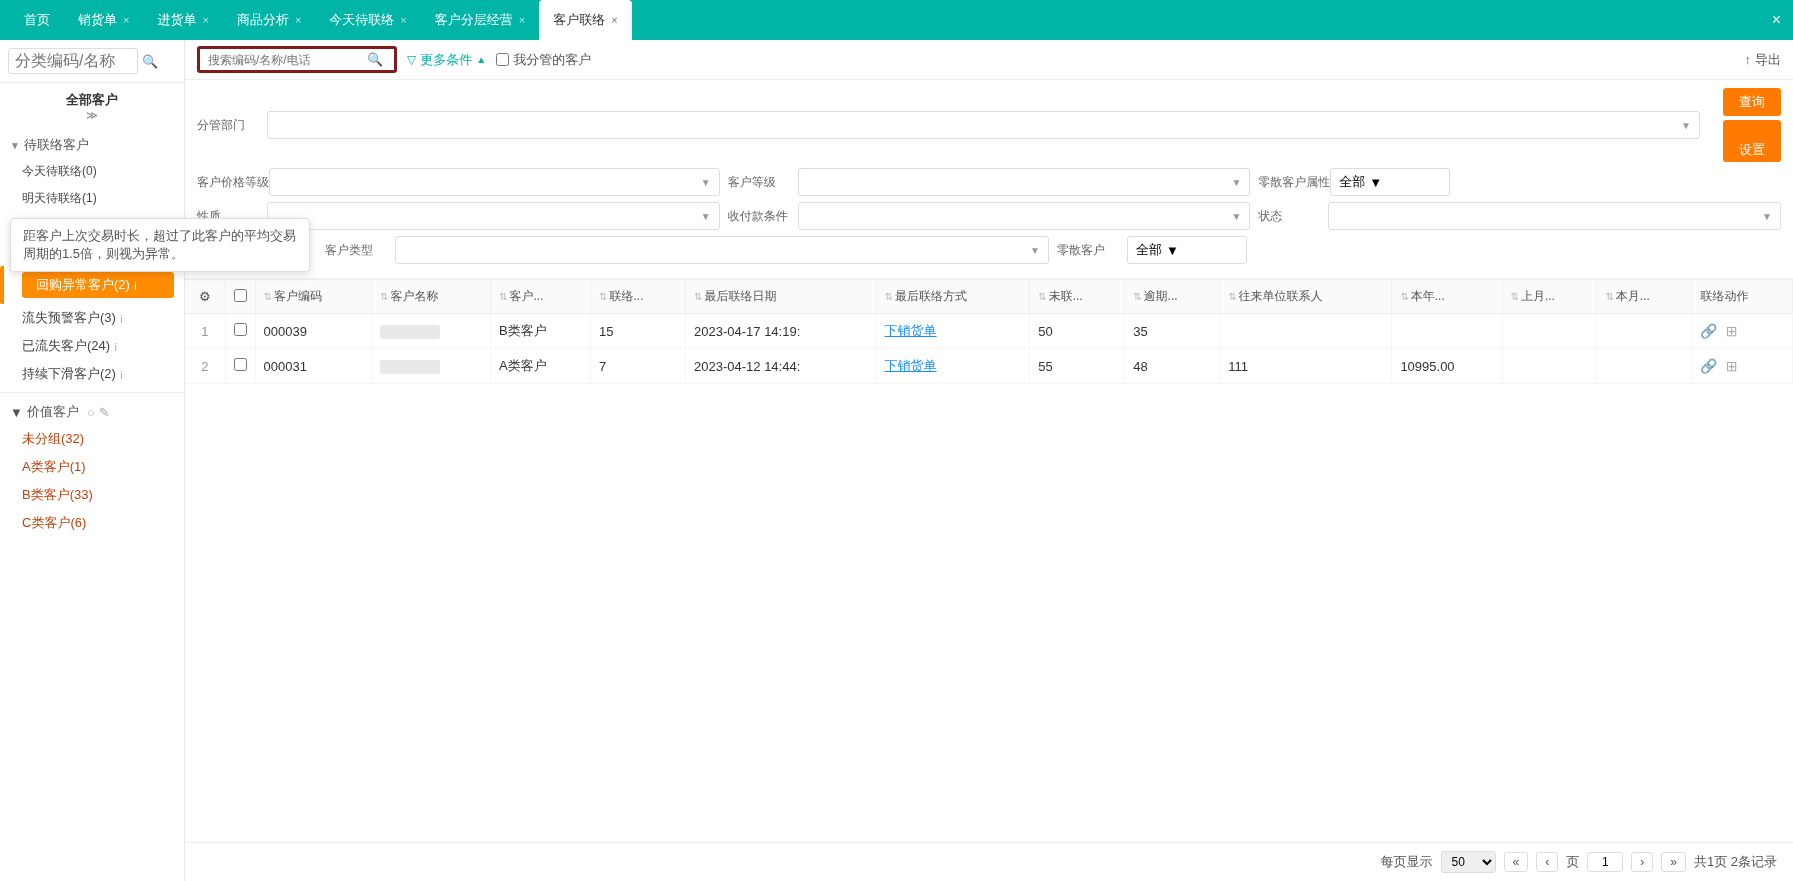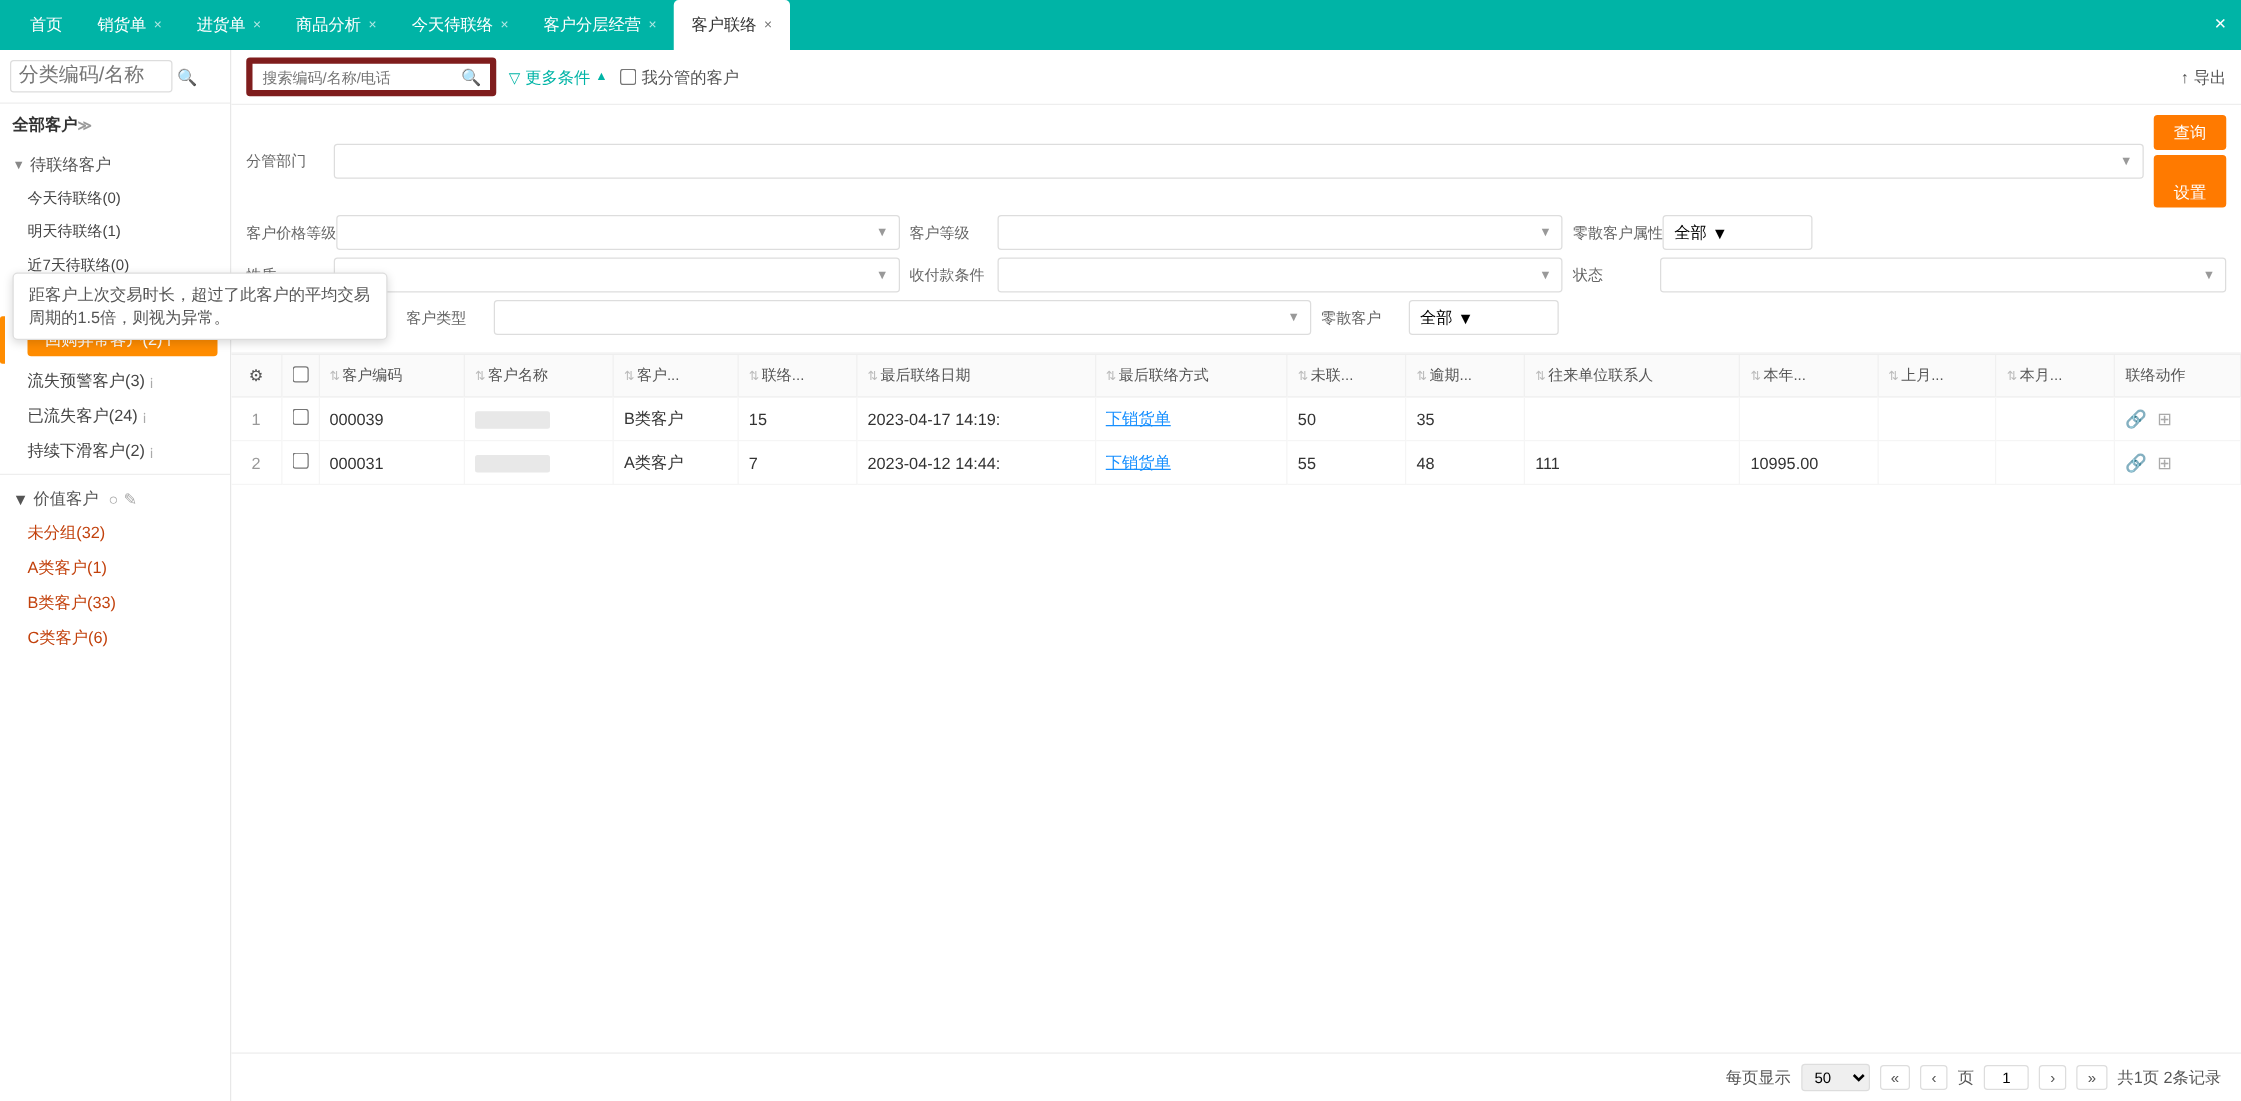--- a/index.html
+++ b/index.html
@@ -77,20 +77,21 @@
       outline: none;
     }
     .sidebar-section-header {
       padding: 8px 10px;
       display: flex;
       align-items: center;
       font-weight: bold;
       font-size: 13px;
       color: #333;
       cursor: pointer;
+      flex-direction: column;
     }
     .sidebar-section-header .collapse-btn {
       font-size: 11px;
       color: #999;
     }
     .sidebar-group-title {
       padding: 6px 10px 4px 10px;
       color: #555;
       font-size: 12px;
       display: flex;
@@ -137,21 +138,21 @@
       background: white;
       padding: 6px 12px;
       display: flex;
       align-items: center;
       gap: 10px;
       border-bottom: 1px solid #eee;
     }
     .search-box {
       display: flex;
       align-items: center;
-      border: 5px solid #7f1d1d;
+      border: 3px solid #7f1d1d;
       border-radius: 3px;
       padding: 3px 8px;
       gap: 4px;
       width: 200px;
     }
     .search-box input {
       border: none;
       outline: none;
       font-size: 12px;
       width: 160px;
@@ -249,20 +250,21 @@
       border-radius: 3px;
       padding: 21px 16px;
       cursor: pointer;
       font-size: 13px;
       height: 28px;
     }
     .btn-group-right {
       display: flex;
       flex-direction: column;
       gap: 4px;
+      margin-left: 15px;
     }
     .filter-select-full {
       display: flex;
       align-items: center;
       border: 1px solid #ddd;
       border-radius: 3px;
       padding: 4px 8px;
       font-size: 12px;
       height: 28px;
       background: white;

